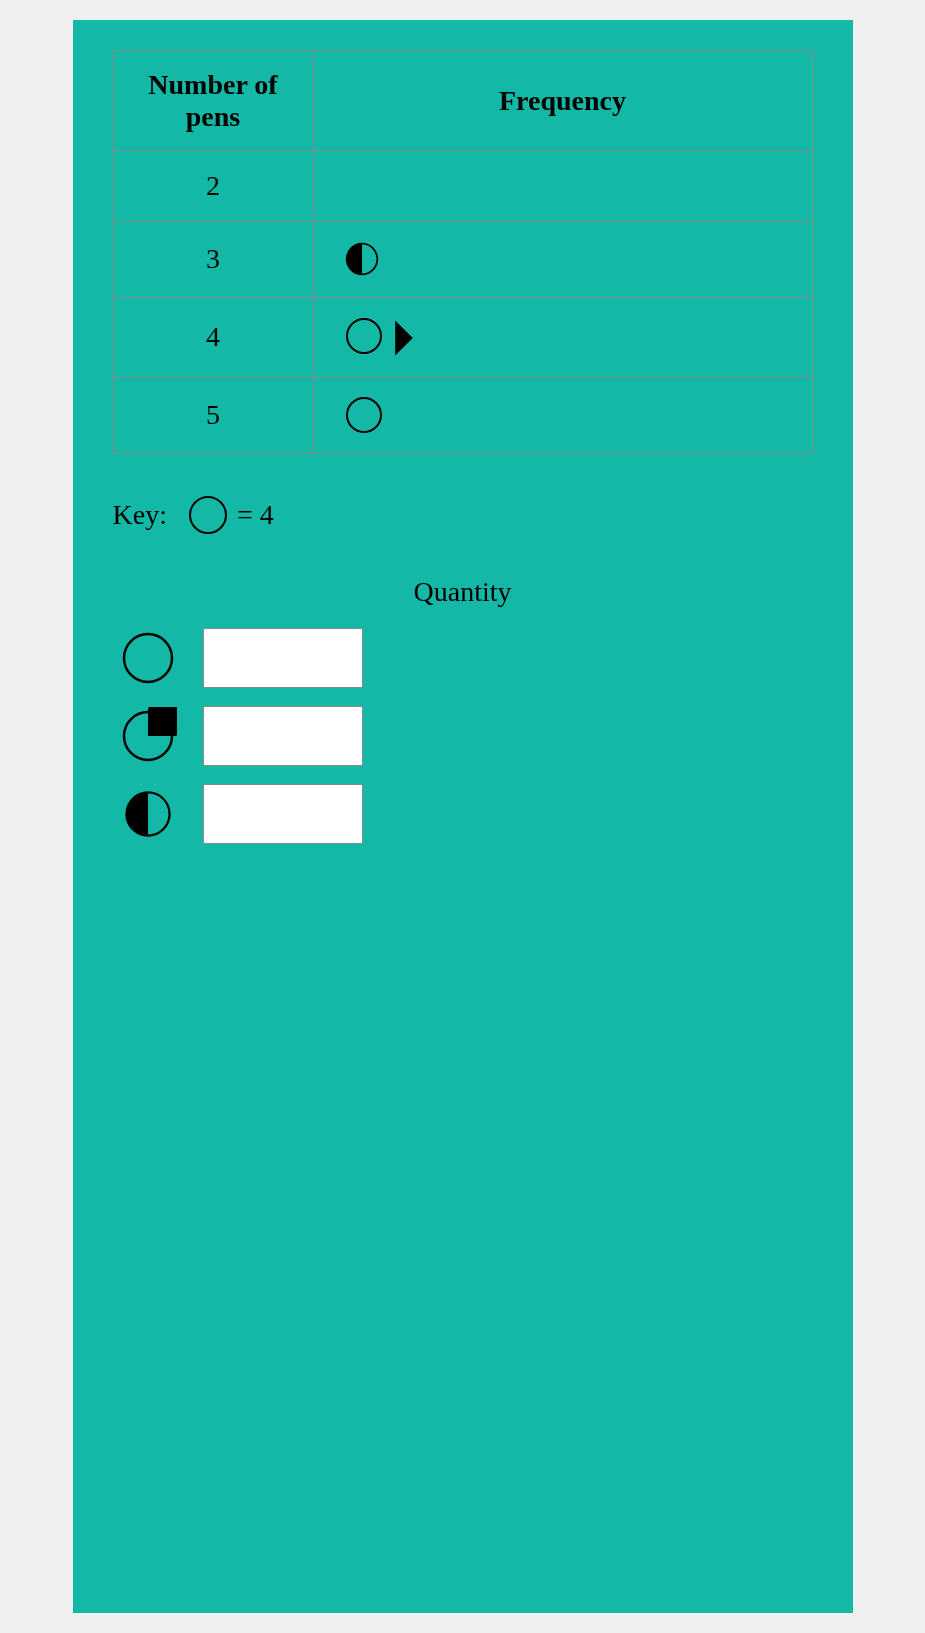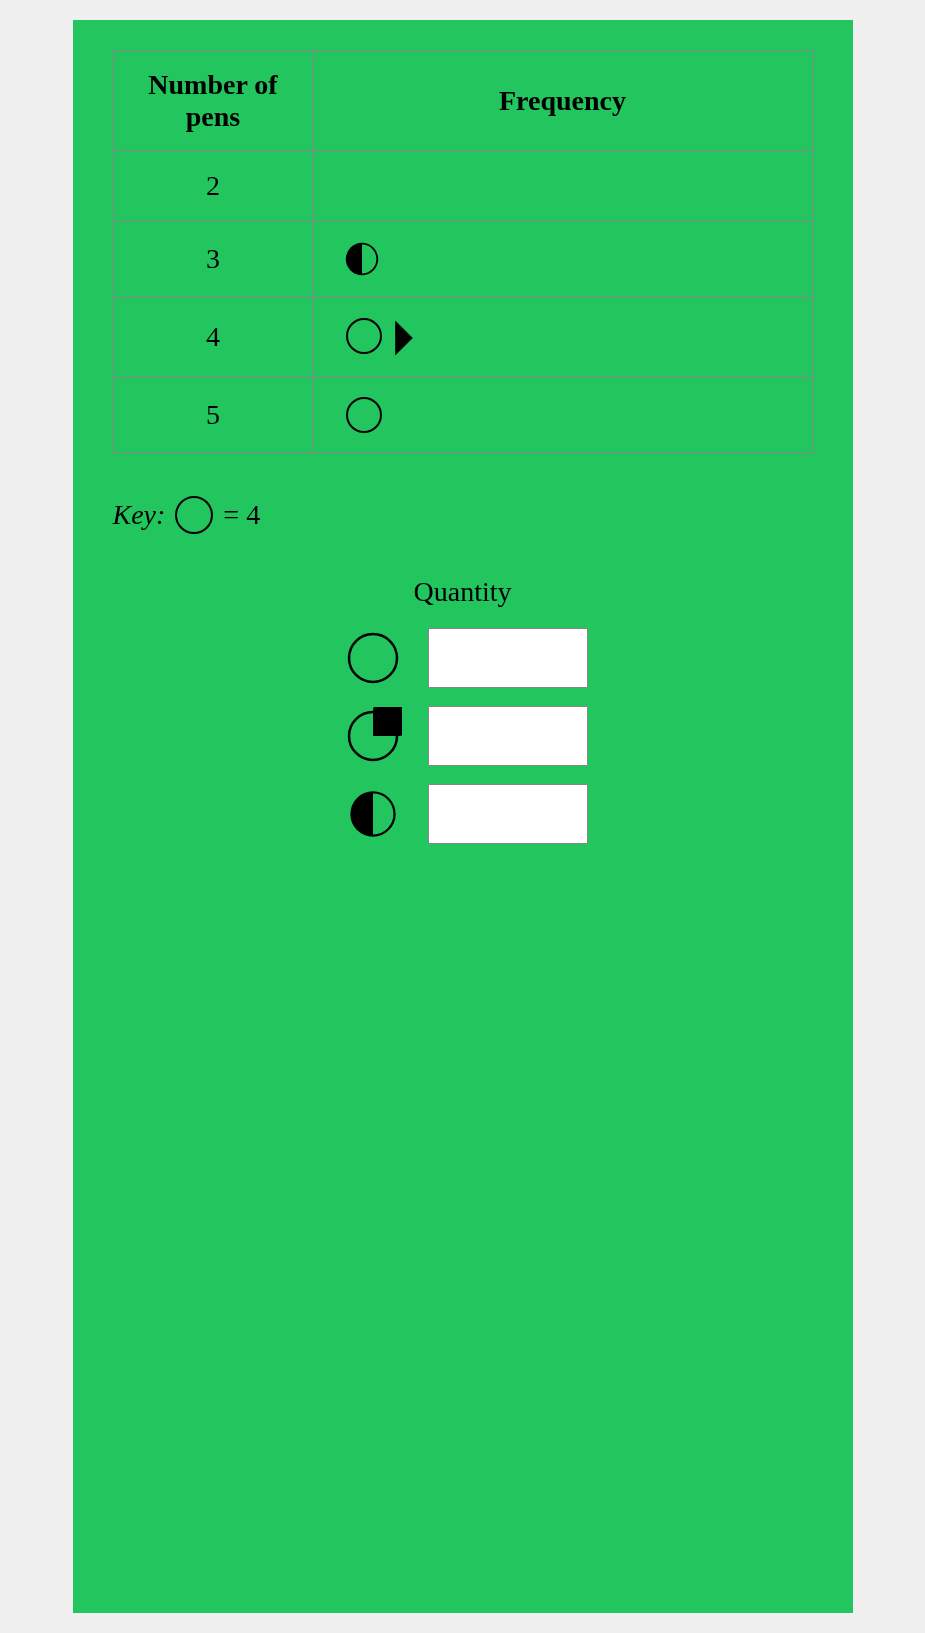--- a/index.html
+++ b/index.html
@@ -6,21 +6,21 @@
     body {
       width: 925px;
       min-height: 1633px;
       background: #f0f0f0;
       font-family: Georgia, 'Times New Roman', serif;
       display: flex;
       justify-content: center;
       padding: 20px;
     }
     .page-container {
-      background: #22c55e;
+      background: #14b8a6;
       width: 780px;
       padding: 30px 40px 60px 40px;
     }
 
     
     .frequency-table {
       width: 100%;
       border-collapse: collapse;
       margin-bottom: 40px;
     }
@@ -56,36 +56,34 @@
     
     .key-section {
       display: flex;
       align-items: center;
       font-size: 28px;
       margin-bottom: 40px;
       gap: 8px;
     }
     .key-label {
       font-size: 28px;
-      margin-right: 0;
-      font-style: italic;
+      margin-right: 12px;
     }
 
     
     .question-text {
       font-size: 27px;
       line-height: 1.5;
       margin-bottom: 50px;
     }
 
     
     .quantity-section {
       display: flex;
       flex-direction: column;
-      align-items: center;
       gap: 0;
     }
     .quantity-title {
       font-size: 28px;
       margin-bottom: 20px;
       text-align: center;
     }
     .quantity-row {
       display: flex;
       align-items: center;

